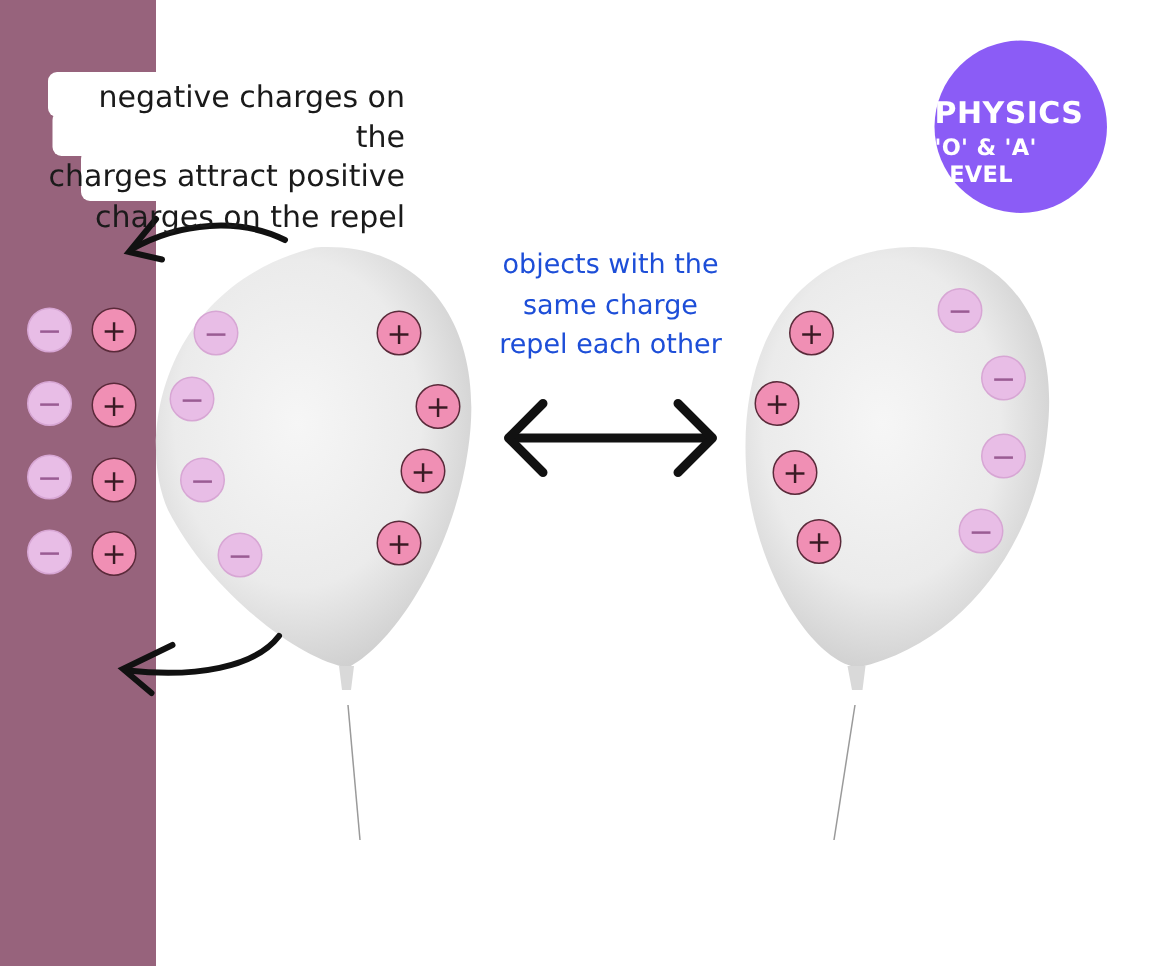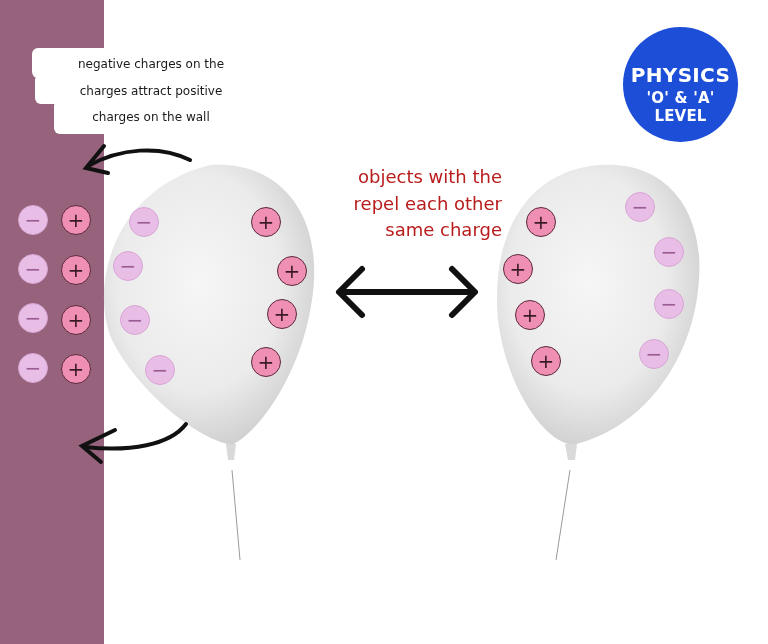--- a/index.html
+++ b/index.html
@@ -2,23 +2,23 @@
 <html><head>
 <meta charset="utf-8">
 <style>
   html, body { margin:0; padding:0; }
   body { width:768px; height:644px; position:relative; overflow:hidden; background:#ffffff; font-family:"DejaVu Sans", sans-serif; }
   .wall { position:absolute; left:0; top:0; width:104px; height:644px; background:#97637c; }
   .caption-box { position:absolute; left:32px; top:48px; width:238px; height:88px; }
   .caption-box .bg1 { position:absolute; left:0; top:0; width:238px; height:30px; background:#fff; border-radius:6px; }
   .caption-box .bg2 { position:absolute; left:3px; top:26px; width:235px; height:30px; background:#fff; border-radius:6px; }
   .caption-box .bg3 { position:absolute; left:22px; top:52px; width:196px; height:34px; background:#fff; border-radius:6px; }
-  .caption-text { position:absolute; left:0; top:3px; width:238px; text-align:center; font-size:12px; line-height:26.5px; color:#1a1a1a; }
-  .caption2 { position:absolute; left:312px; top:164px; width:190px; text-align:right; font-size:18px; line-height:26.5px; color:#b91c1c; }
-  .logo { position:absolute; left:623px; top:27px; width:115px; height:115px; border-radius:50%; background:#1d4ed8; color:#fff; text-align:center; }
+  .caption-text { position:absolute; left:0; top:3px; width:238px; text-align:right; font-size:20px; line-height:26.5px; color:#1a1a1a; }
+  .caption2 { position:absolute; left:312px; top:164px; width:190px; text-align:center; font-size:18px; line-height:26.5px; color:#1d4ed8; }
+  .logo { position:absolute; left:623px; top:27px; width:115px; height:115px; border-radius:50%; background:#8b5cf6; color:#fff; }
   .logo .t1 { position:absolute; left:0; top:36px; width:115px; font-family:"DejaVu Sans", sans-serif; font-weight:bold; font-size:20px; letter-spacing:0.3px; }
   .logo .t2 { position:absolute; left:0; top:62px; width:115px; font-weight:bold; font-size:15px; letter-spacing:0.2px; }
   .charge { position:absolute; width:30px; height:30px; border-radius:50%; box-sizing:border-box; display:flex; align-items:center; justify-content:center; font-size:20px; line-height:1; }
   .neg { background:#e8bde6; border:1px solid #d7a6d4; color:#9a5c93; }
   .pos { background:#f08fb4; border:1.5px solid #5a2a3a; color:#3a1a24; }
   svg.layer { position:absolute; left:0; top:0; }
 </style>
 </head>
 <body>
 
@@ -55,28 +55,28 @@
   </g>
 </svg>
 
 <div class="caption-box">
   <div class="bg1"></div>
     <div class="bg2"></div>
     <div class="bg3"></div>
   <div class="caption-text">
     <div>negative charges on the</div>
     <div>charges attract positive</div>
-    <div>charges on the wall</div>
+    <div>charges on the repel</div>
   </div>
 </div>
 
 <div class="caption2">
   <div>objects with the</div>
+  <div>same charge</div>
   <div>repel each other</div>
-  <div>same charge</div>
 </div>
 
 <div class="logo">
   <div class="t1">PHYSICS</div>
   <div class="t2">'O' &amp; 'A' LEVEL</div>
 </div>
 
 <div id="charges">
     <div class="charge neg" style="left: 18px; top: 205px;">−</div>
     <div class="charge pos" style="left: 61px; top: 205px;">+</div>

